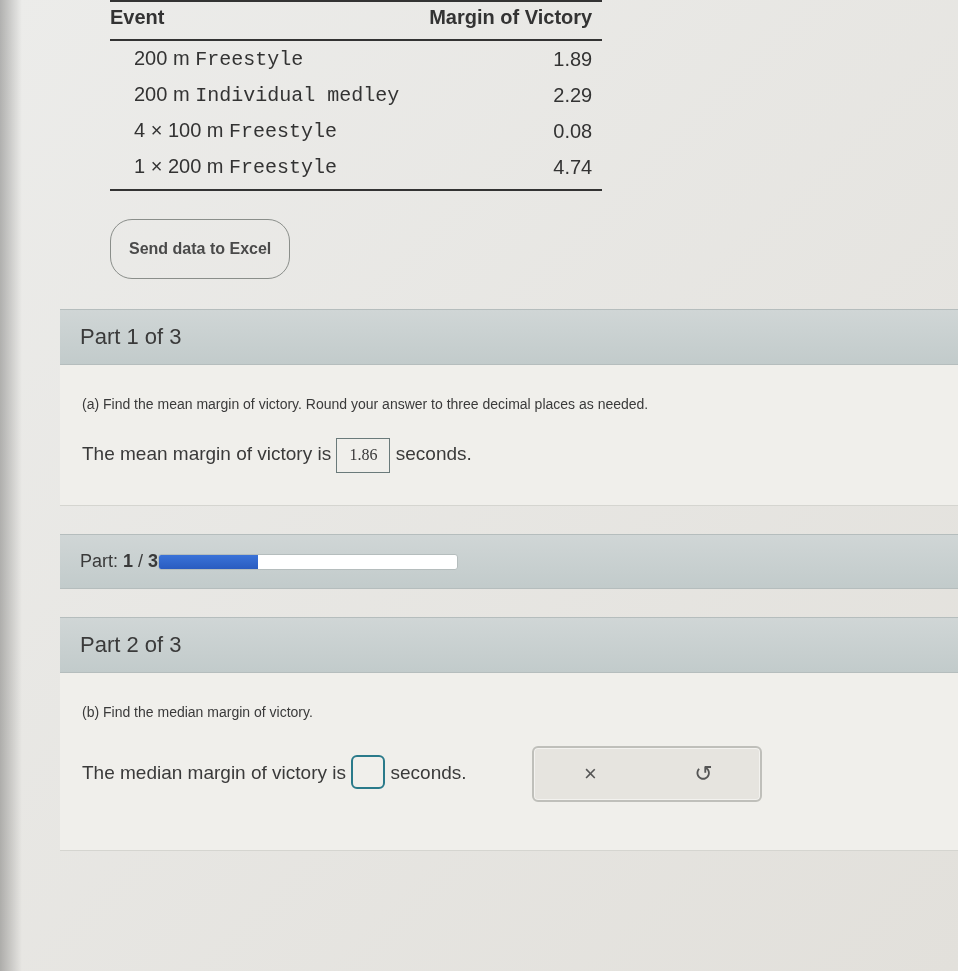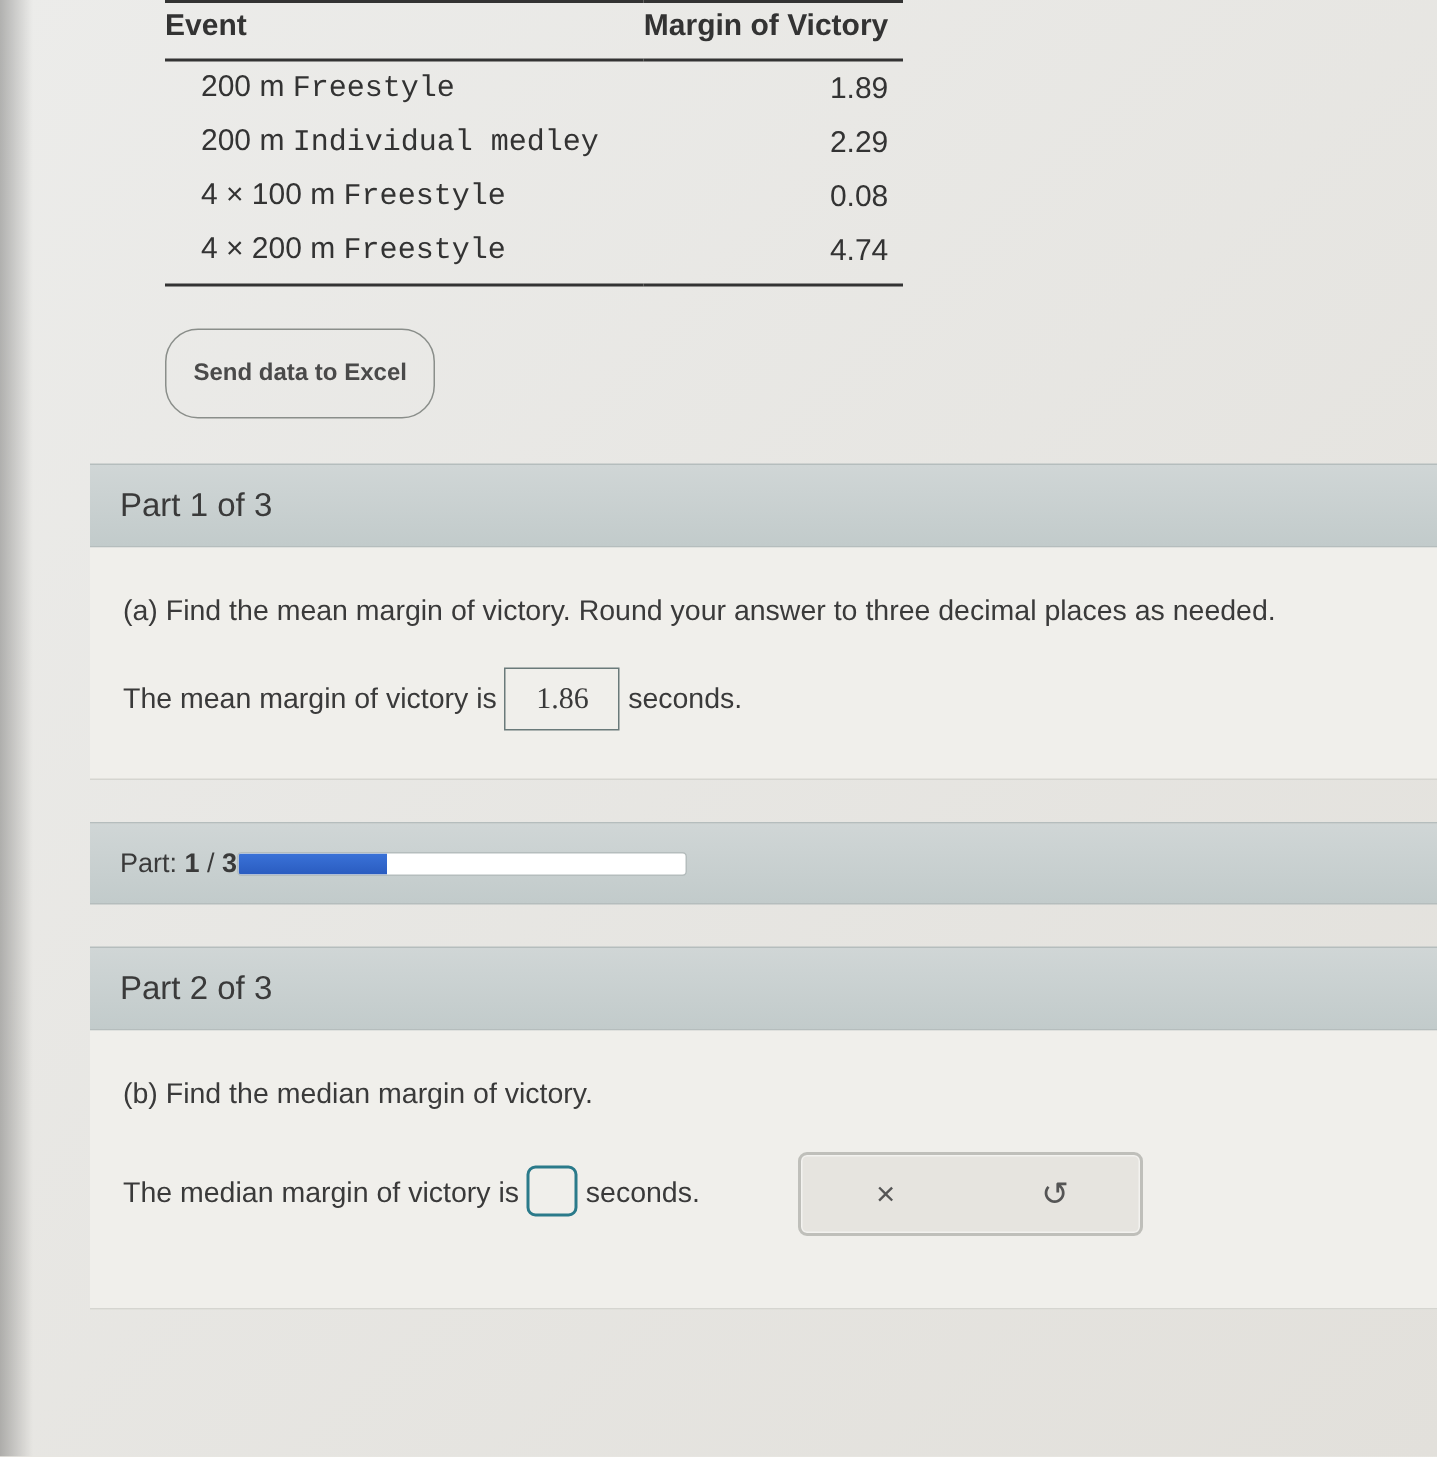--- a/index.html
+++ b/index.html
@@ -77,29 +77,29 @@
     color: #3a3a3a;
     border-top: 1px solid #b5bdbd;
     border-bottom: 1px solid #b5bdbd;
   }
   .part-body {
     background: #f0efeb;
     padding: 28px 22px 32px 22px;
     border-bottom: 1px solid #d5d5d0;
     margin-bottom: 28px;
   }
-  .q-text { font-size: 19px; line-height: 1.6; margin-bottom: 22px;}
+  .q-text { font-size: 14px; line-height: 1.6; margin-bottom: 22px;}
   .ans-line { font-size: 19px; line-height: 1.8; }
   .ans-box {
     display: inline-block;
     min-width: 54px;
     border: 1.5px solid #6a7a7a;
-    padding: 2px 20px;
+    padding: 2px 8px;
     font-family: Georgia, serif;
-    font-size: 20px;
+    font-size: 16px;
     text-align: center;
     background: #f0efeb;
     vertical-align: baseline;
   }
   .ans-input {
     display: inline-block;
     width: 34px;
     height: 34px;
     border: 2.5px solid #2a7a8a;
     border-radius: 6px;
@@ -184,21 +184,21 @@
         </tr>
         <tr>
           <td><span class="unit">200 m</span> <span class="ev">Individual medley</span></td>
           <td>2.29</td>
         </tr>
         <tr>
           <td><span class="unit">4 × 100 m</span> <span class="ev">Freestyle</span></td>
           <td>0.08</td>
         </tr>
         <tr>
-          <td><span class="unit">4 × 200 m</span> <span class="ev">Freestyle</span></td>
+          <td><span class="unit">1 × 200 m</span> <span class="ev">Freestyle</span></td>
           <td>4.74</td>
         </tr>
       </tbody>
     </table>
 
     <button class="excel-btn">Send data to Excel</button>
 
     
     <div class="part-header">Part 1 of 3</div>
     <div class="part-body">

